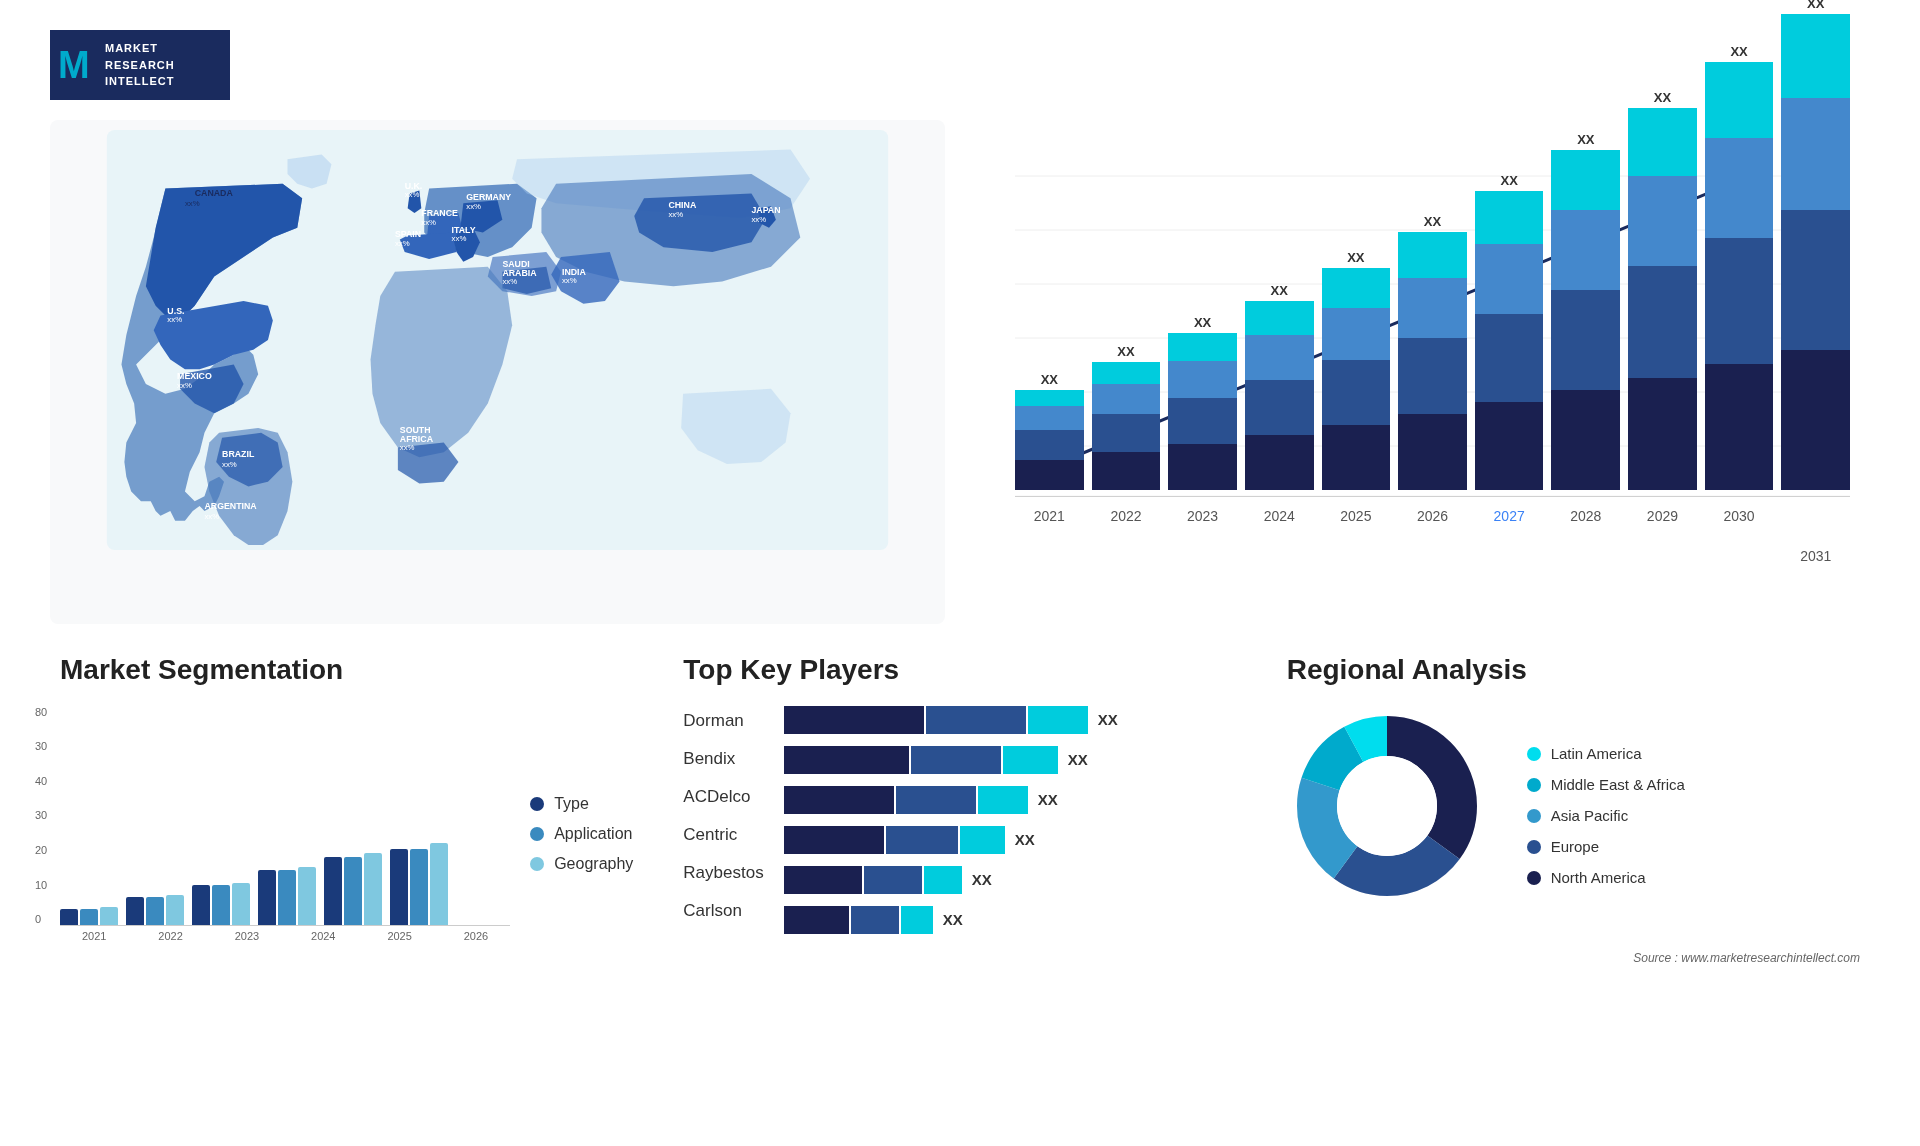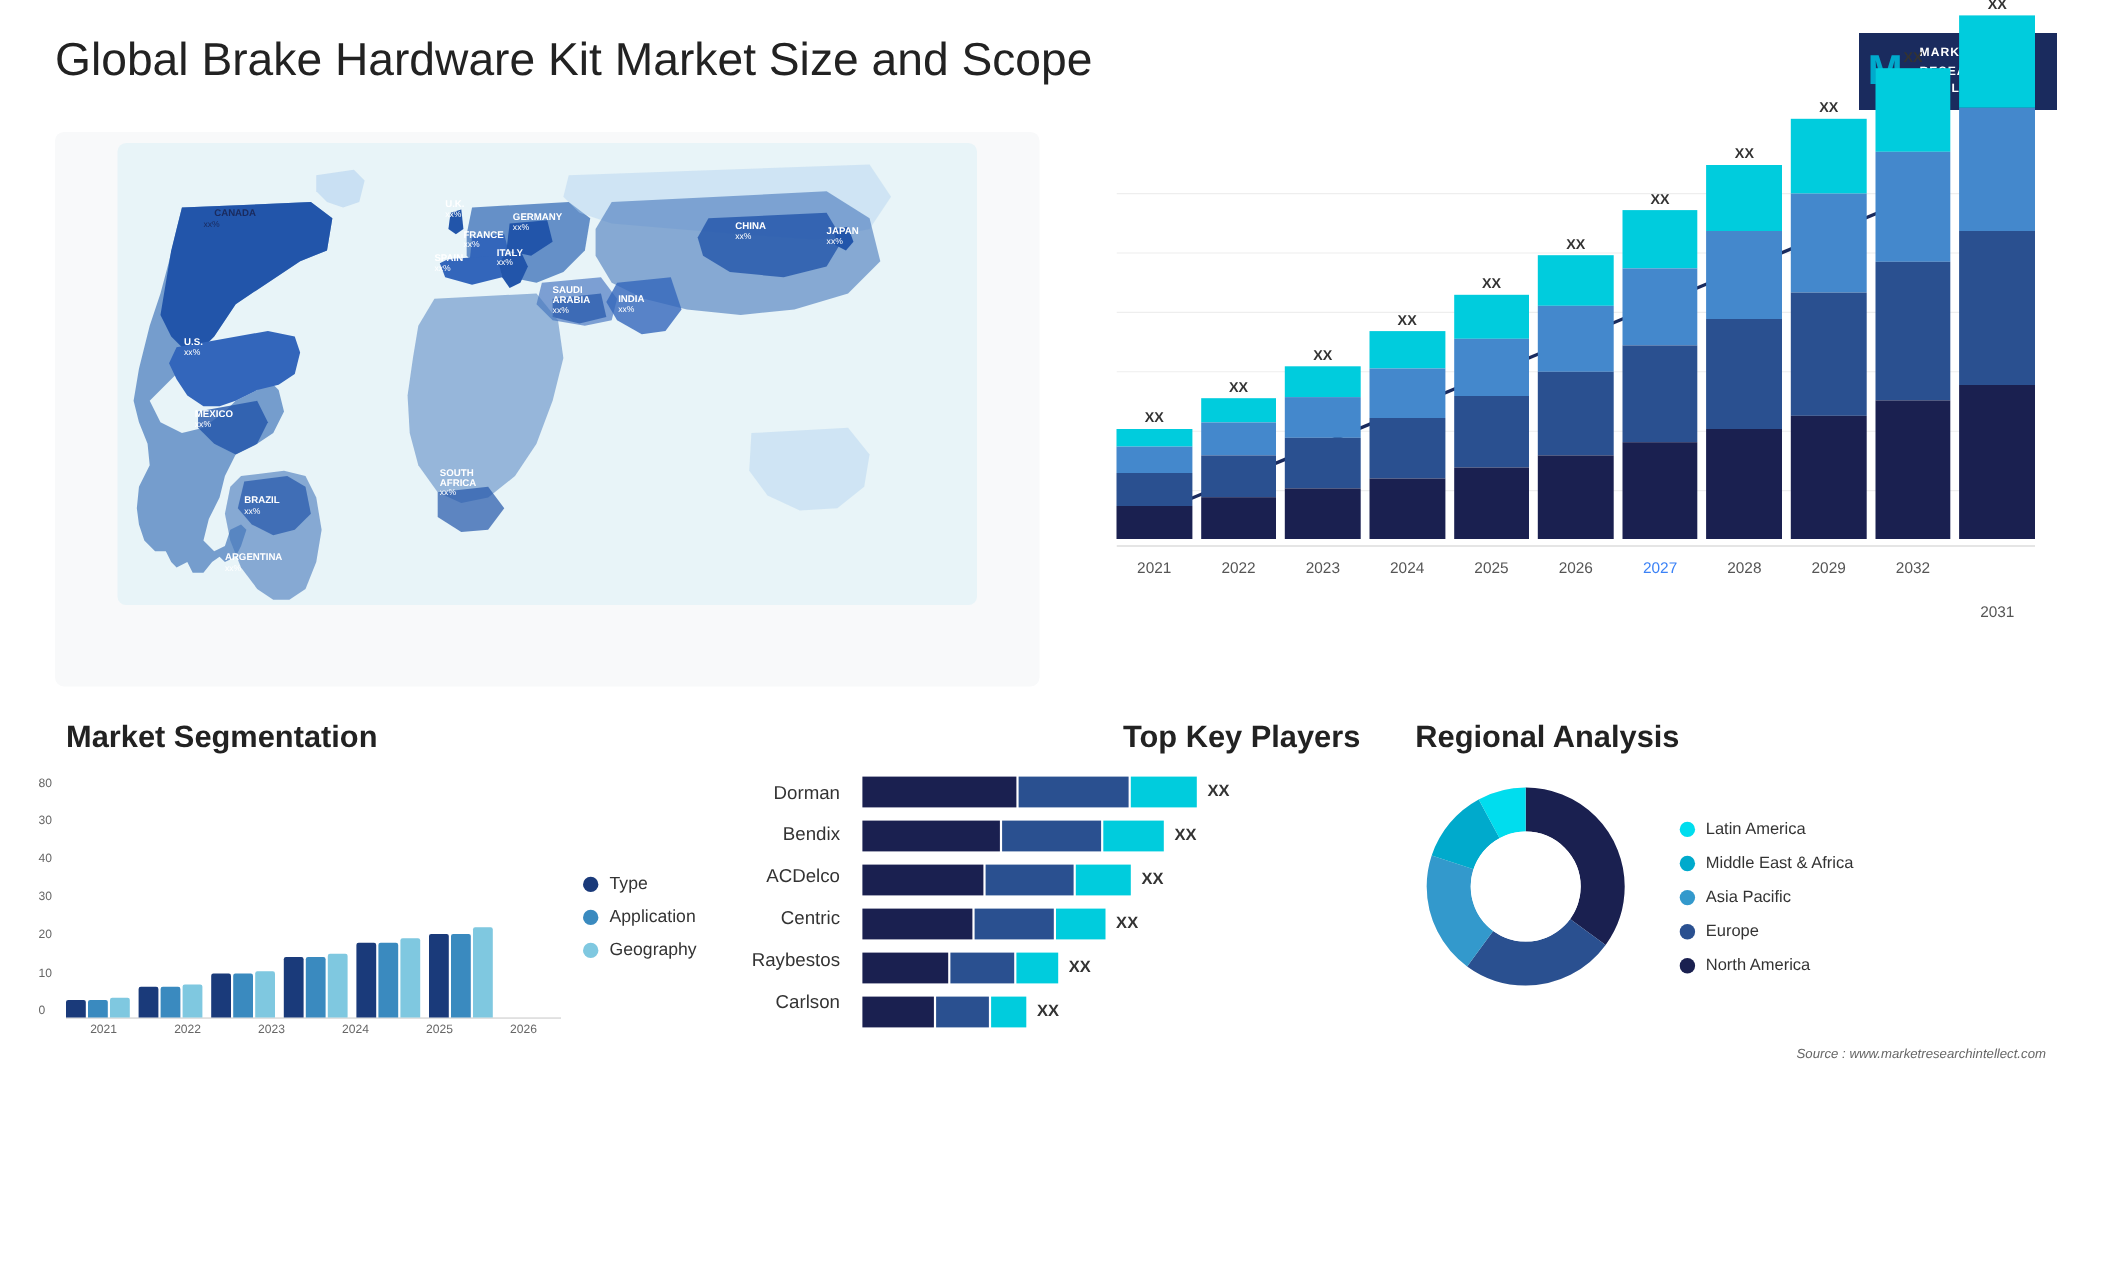--- a/index.html
+++ b/index.html
@@ -180,21 +180,20 @@
       grid-template-columns: 1fr 1fr 1fr;
       gap: 20px;
     }
   </style>
 </head>
 <body>
 
 <div class="page-container">
 
   <div class="header">
-    <h1 class="page-title">Global Brake Hardware Kit Market Size and Scope</h1>
     <div class="logo-wrapper">
       <span class="m-icon">M</span>
       <div class="logo-lines">
         <div>MARKET</div>
         <div>RESEARCH</div>
         <div>INTELLECT</div>
       </div>
     </div>
   </div>
 
@@ -433,21 +432,21 @@
       <div style="display:flex; gap:8px; padding-left:0; margin-top:8px;">
         <div style="flex:1;text-align:center;font-size:14px;color:#555;">2021</div>
         <div style="flex:1;text-align:center;font-size:14px;color:#555;">2022</div>
         <div style="flex:1;text-align:center;font-size:14px;color:#555;">2023</div>
         <div style="flex:1;text-align:center;font-size:14px;color:#555;">2024</div>
         <div style="flex:1;text-align:center;font-size:14px;color:#555;">2025</div>
         <div style="flex:1;text-align:center;font-size:14px;color:#555;">2026</div>
         <div style="flex:1;text-align:center;font-size:14px;color:#3b82f6;">2027</div>
         <div style="flex:1;text-align:center;font-size:14px;color:#555;">2028</div>
         <div style="flex:1;text-align:center;font-size:14px;color:#555;">2029</div>
-        <div style="flex:1;text-align:center;font-size:14px;color:#555;">2032</div>
+        <div style="flex:1;text-align:center;font-size:14px;color:#555;">2030</div>
         <div style="flex:1;text-align:center;font-size:14px;color:#555;margin-top:40px;">2031</div>
       </div>
     </div>
   </div>
 
   <div class="bottom-grid">
 
     <div style="padding:0 10px;">
       <h2 class="section-title">Market Segmentation</h2>
       <div style="display:flex; gap:20px;">
@@ -522,21 +521,21 @@
             <span>Application</span>
           </div>
           <div class="legend-item">
             <div class="legend-dot" style="background:#7fc8e0;"></div>
             <span>Geography</span>
           </div>
         </div>
       </div>
     </div>
 
-    <div style="padding:0 20px;text-align:right;">
+    <div style="padding:0 20px;">
       <h2 class="section-title">Top Key Players</h2>
       <div style="display:flex; gap:20px;">
         <div class="player-names">
           <div class="player-name">Dorman</div>
           <div class="player-name">Bendix</div>
           <div class="player-name">ACDelco</div>
           <div class="player-name">Centric</div>
           <div class="player-name">Raybestos</div>
           <div class="player-name">Carlson</div>
         </div>

